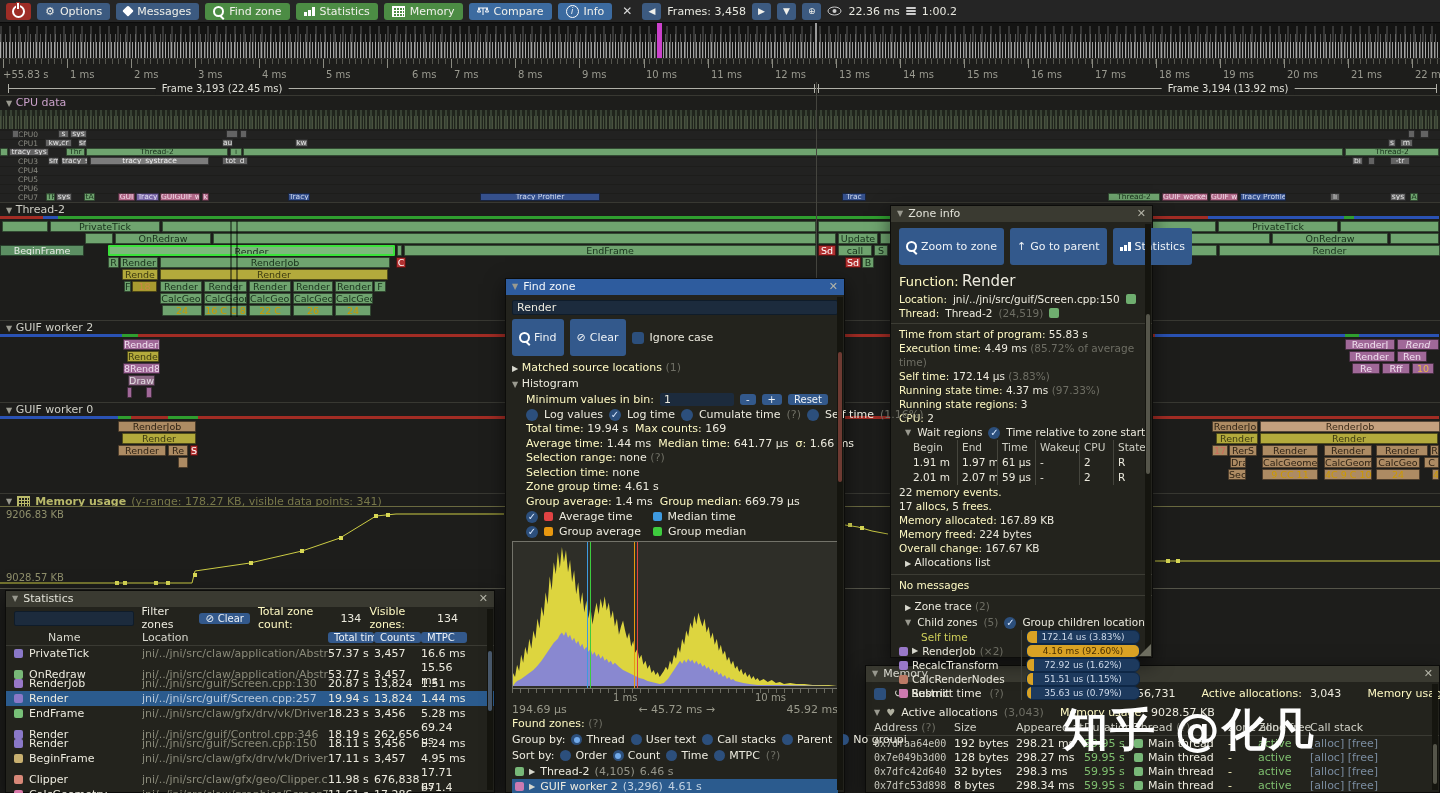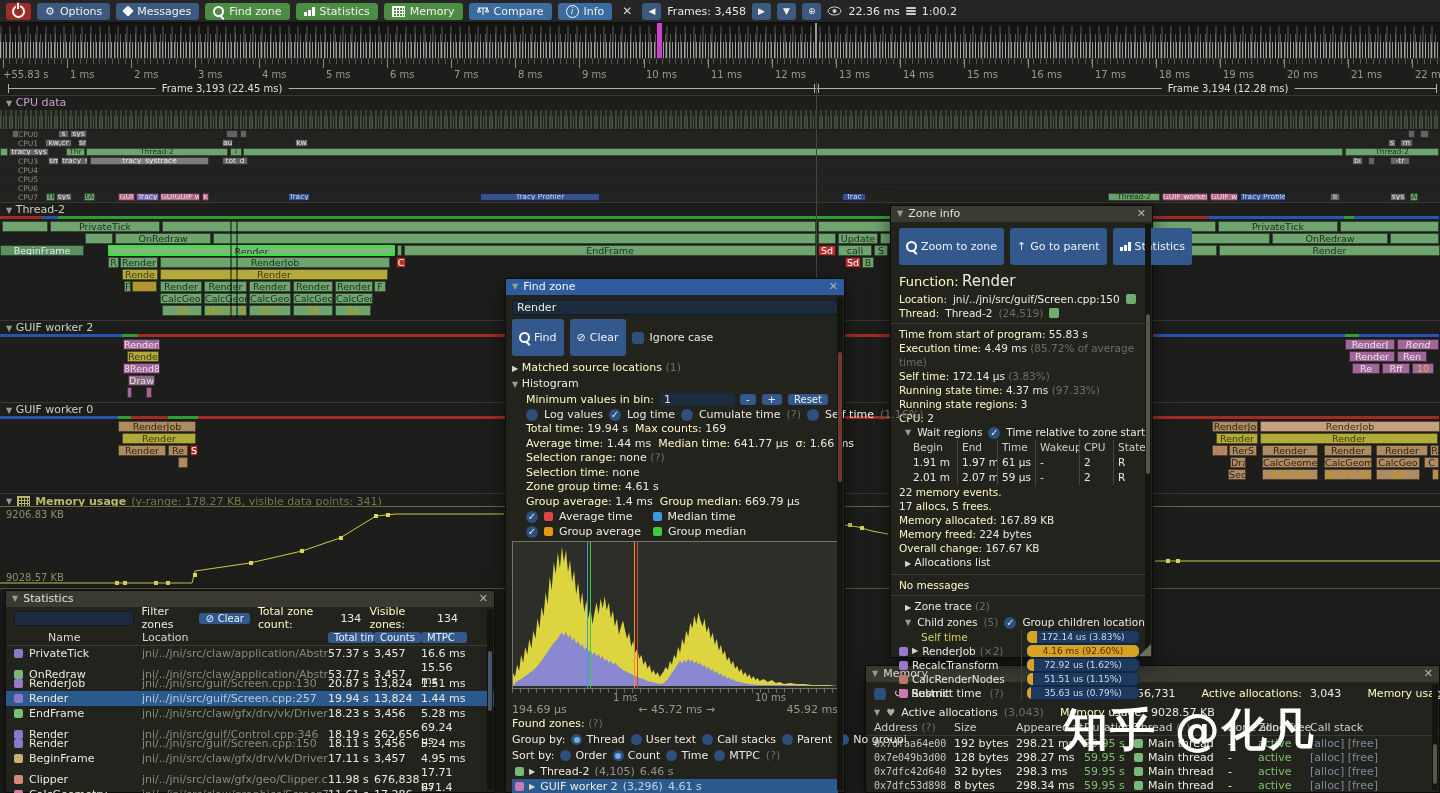--- a/index.html
+++ b/index.html
@@ -237,21 +237,21 @@
   <div class="ruler">
     <div class="ticks-minor"></div>
     <div class="ticks-major"></div>
     <div>
         <span class="ruler-label" style="left: 3px;">+55.83 s</span>
         <span class="ruler-label" style="left: 70px;">1 ms</span>
         <span class="ruler-label" style="left: 134px;">2 ms</span>
         <span class="ruler-label" style="left: 198px;">3 ms</span>
         <span class="ruler-label" style="left: 262px;">4 ms</span>
         <span class="ruler-label" style="left: 326px;">5 ms</span>
-        <span class="ruler-label" style="left: 390px; text-align: right;">6 ms</span>
+        <span class="ruler-label" style="left: 412px; text-align: right;">6 ms</span>
         <span class="ruler-label" style="left: 454px;">7 ms</span>
         <span class="ruler-label" style="left: 518px;">8 ms</span>
         <span class="ruler-label" style="left: 582px;">9 ms</span>
         <span class="ruler-label" style="left: 646px;">10 ms</span>
         <span class="ruler-label" style="left: 711px;">11 ms</span>
         <span class="ruler-label" style="left: 775px;">12 ms</span>
         <span class="ruler-label" style="left: 839px;">13 ms</span>
         <span class="ruler-label" style="left: 903px;">14 ms</span>
         <span class="ruler-label" style="left: 967px;">15 ms</span>
         <span class="ruler-label" style="left: 1031px;">16 ms</span>
@@ -264,21 +264,21 @@
       </div>
   </div>
 
   <div class="frame-row">
     <div class="frame-line"></div>
     <div class="frame-tick" style="left:8px"></div>
     <div class="frame-tick" style="left:814px"></div>
     <div class="frame-tick" style="left:818px"></div>
     <div class="frame-tick" style="left:1436px"></div>
     <span class="frame-label" style="left:222px">Frame 3,193 (22.45 ms)</span>
-    <span class="frame-label" style="left:1228px">Frame 3,194 (12.28 ms)</span>
+    <span class="frame-label" style="left:1228px">Frame 3,194 (13.92 ms)</span>
   </div>
 
   <div class="sect-rule" style="top:95px"></div>
   <div class="sect-label" style="top:97px;color:#c9a0c9;"><span class="tri">▼</span> <span>CPU data</span></div>
   <div class="cpu-band"></div>
   <div class="cpu-rows">
     <div>
         <span class="cpu-row-label" style="top: 0px;">CPU0</span>
         <span class="cpu-row-label" style="top: 9px;">CPU1</span>
         <span class="cpu-row-label" style="top: 18px;">CPU2</span>

